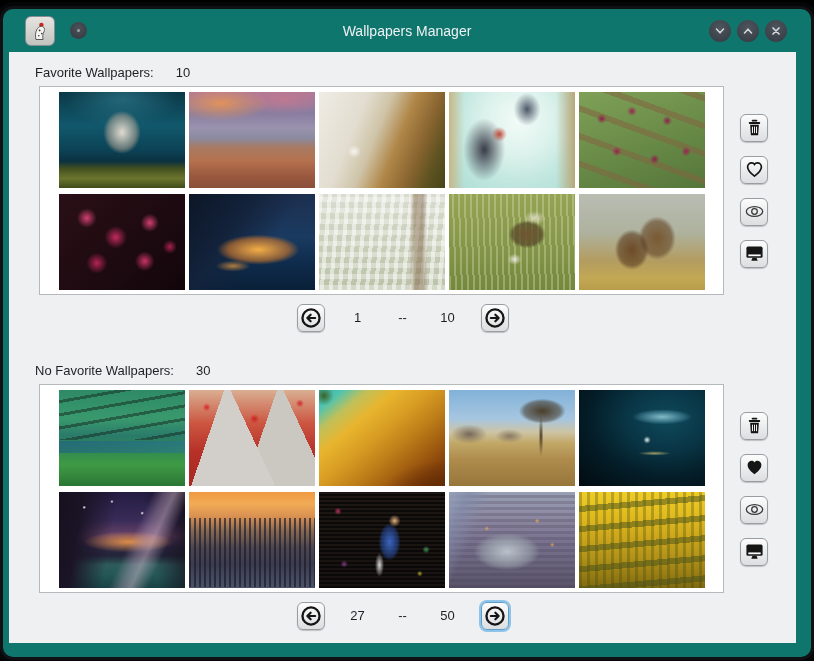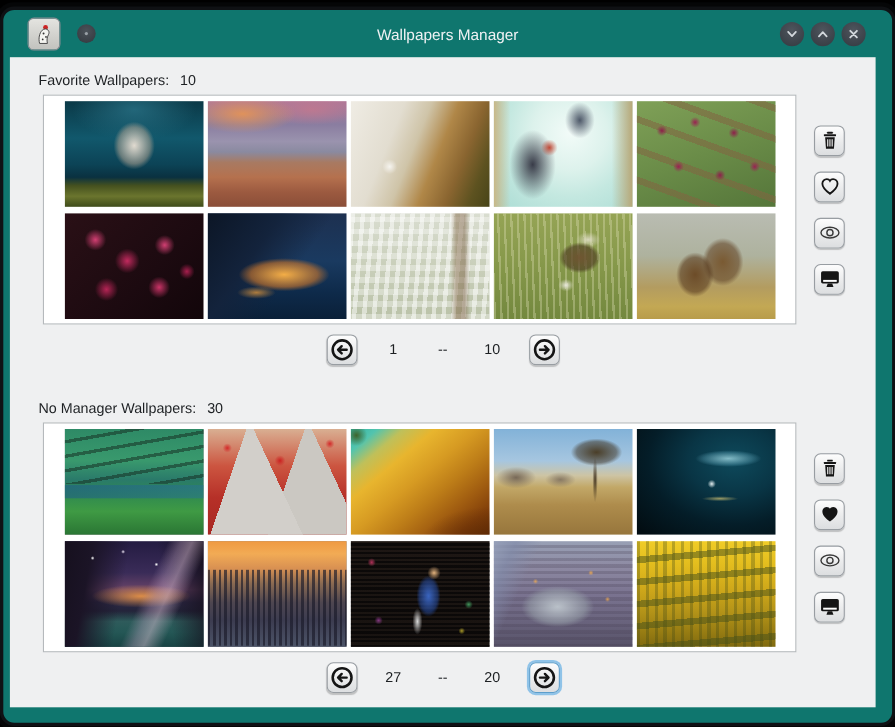--- a/index.html
+++ b/index.html
@@ -16,21 +16,21 @@
              background:radial-gradient(circle at 50% 38%, #4b5259, #32373d); border:none; position:relative; }
   .dot-btn::after { content:""; position:absolute; width:3px; height:3px; border-radius:50%;
                     background:#99a0a6; left:7px; top:7px; }
   .tb-title { position:absolute; left:0; right:0; text-align:center; color:#eef1f3; font-size:14px; }
   .tb-actions { margin-left:auto; display:flex; gap:6px; z-index:1; }
   .tb-btn { width:22px; height:22px; border-radius:50%; border:none; padding:0;
             background:radial-gradient(circle at 50% 35%, #4e555d, #333940);
             display:flex; align-items:center; justify-content:center; }
   .content { position:absolute; left:6px; right:15px; top:43px; bottom:14px; background:#eff0f1;
              color:#1d2023; font-size:13px; }
-  .section-head { display:flex; gap:10px; margin:13px 0 0 26px; }
+  .section-head { display:flex; gap:22px; margin:13px 0 0 26px; }
   .section-head.second { margin-top:31px; }
   .grid-row { display:flex; margin:6px 0 0 30px; align-items:stretch; }
   .thumb-panel { width:685px; height:209px; background:#fff; border:1px solid #b5b9bc;
                  display:flex; flex-wrap:wrap; gap:6px 4px; padding:4px 17px 4px 19px;
                  align-content:center; }
   .thumb { width:126px; height:96px; background-color:#777; }
   .btn-col { display:flex; flex-direction:column; justify-content:center; gap:14px; margin-left:16px; }
   .icon-btn, .pager-btn { width:28px; height:28px; border-radius:6px; border:1px solid #989da2;
              background:linear-gradient(180deg,#fdfdfd,#eaebec 55%,#dcdee0);
              display:flex; align-items:center; justify-content:center; padding:0;
@@ -266,21 +266,21 @@
       <span class="num">10</span>
       <button class="pager-btn">
         <svg width="22" height="22" viewBox="0 0 18 18">
           <circle cx="9" cy="9" r="7" fill="none" stroke="#151515" stroke-width="1.9"></circle>
           <path d="M5.6 9H12M9.3 6.3 12 9l-2.7 2.7" fill="none" stroke="#151515" stroke-width="1.8" stroke-linecap="round" stroke-linejoin="round"></path>
         </svg>
       </button>
     </div>
 
     <div class="section-head second">
-      <span>No Manager Wallpapers:</span>
+      <span>No Favorite Wallpapers:</span>
       <span>30</span>
     </div>
 
     <div class="grid-row">
       <div class="thumb-panel">
         <div class="thumb n1" title="fish-school-underwater"></div>
         <div class="thumb n2" title="christmas-gnomes"></div>
         <div class="thumb n3" title="colorful-curved-architecture"></div>
         <div class="thumb n4" title="savanna-acacia-tree"></div>
         <div class="thumb n5" title="dark-ocean-wave-boat"></div>
@@ -326,21 +326,21 @@
 
     <div class="pager">
       <button class="pager-btn">
         <svg width="22" height="22" viewBox="0 0 18 18">
           <circle cx="9" cy="9" r="7" fill="none" stroke="#151515" stroke-width="1.9"></circle>
           <path d="M12.4 9H6M8.7 6.3 6 9l2.7 2.7" fill="none" stroke="#151515" stroke-width="1.8" stroke-linecap="round" stroke-linejoin="round"></path>
         </svg>
       </button>
       <span class="num">27</span>
       <span class="num">--</span>
-      <span class="num">20</span>
+      <span class="num">50</span>
       <button class="pager-btn focused">
         <svg width="22" height="22" viewBox="0 0 18 18">
           <circle cx="9" cy="9" r="7" fill="none" stroke="#151515" stroke-width="1.9"></circle>
           <path d="M5.6 9H12M9.3 6.3 12 9l-2.7 2.7" fill="none" stroke="#151515" stroke-width="1.8" stroke-linecap="round" stroke-linejoin="round"></path>
         </svg>
       </button>
     </div>
 
   </div>
 </div>

